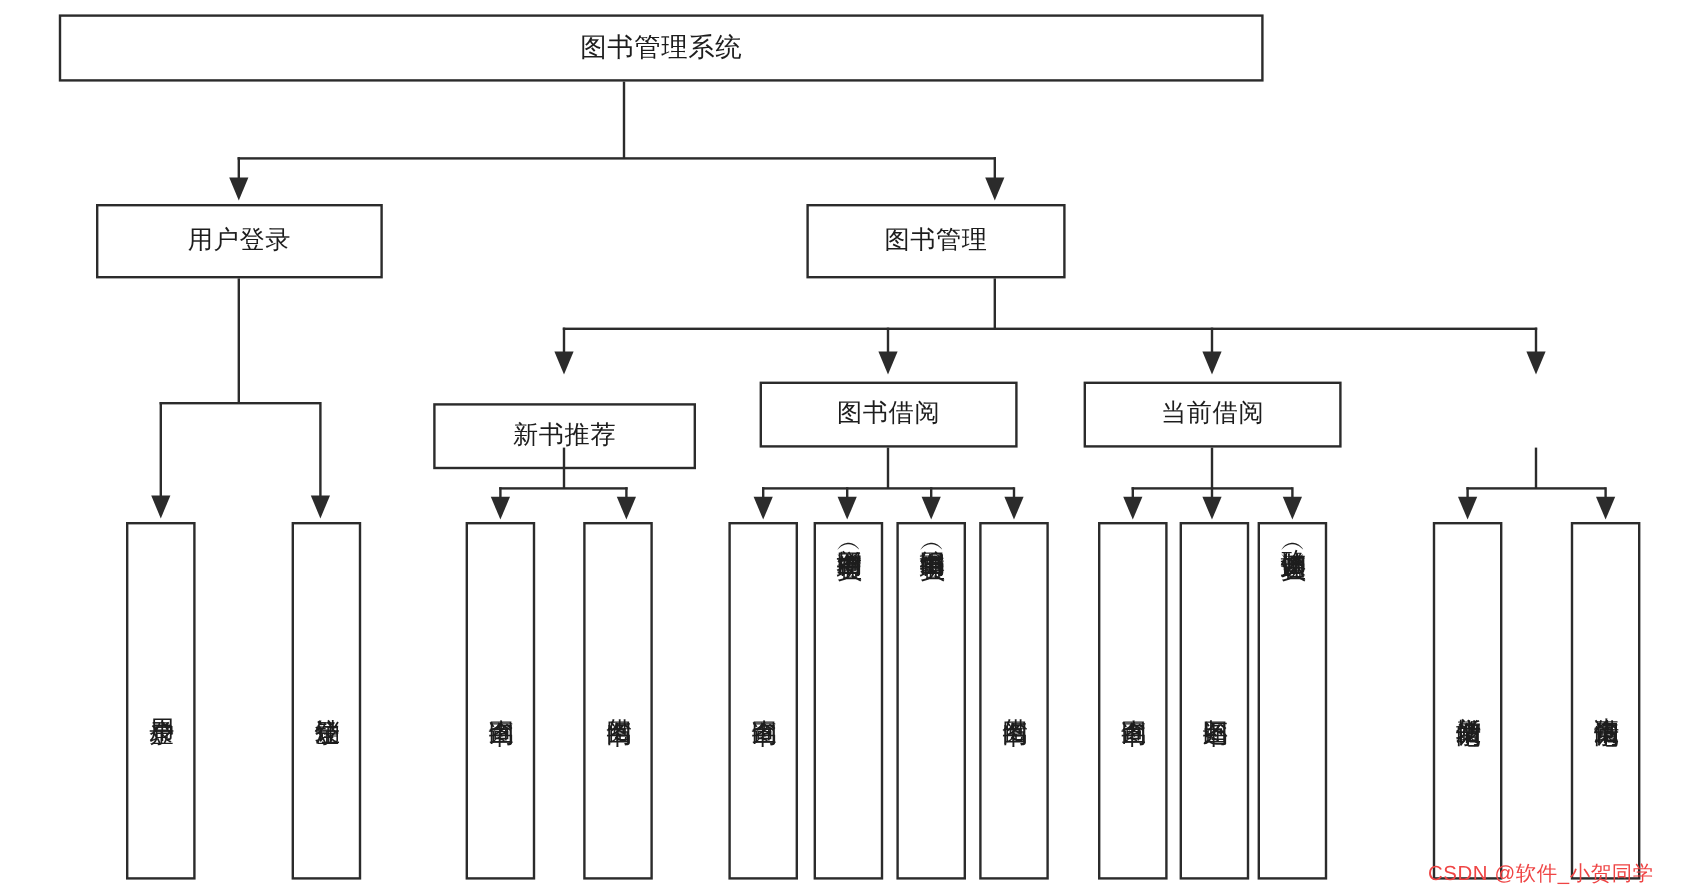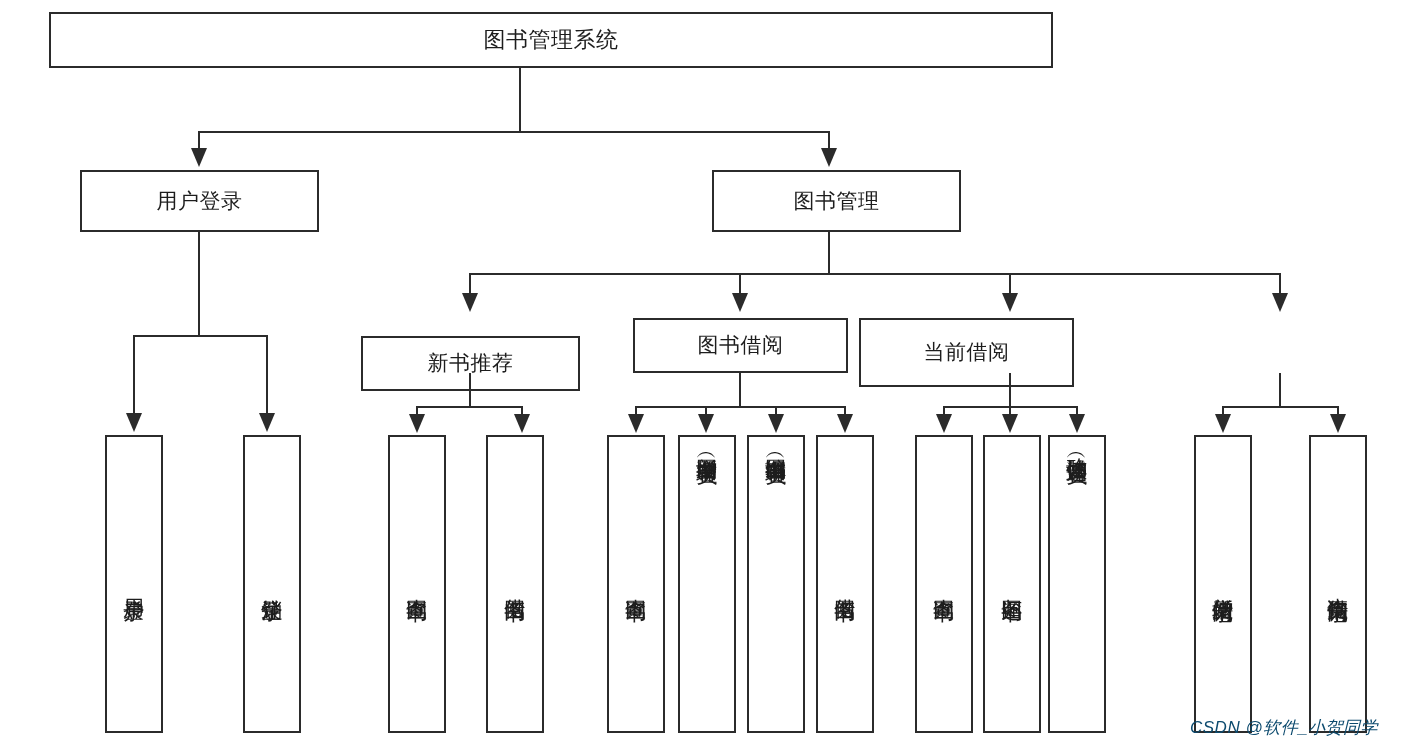--- a/index.html
+++ b/index.html
@@ -67,24 +67,23 @@
     position: absolute;
     width: 0;
     height: 0;
     border-left: 8px solid transparent;
     border-right: 8px solid transparent;
     border-top: 19px solid #2b2b2b;
   }
   .watermark {
     position: absolute;
     font-size: 17px;
-    color: #0c4a6e;
+    color: #ef4444;
     white-space: nowrap;
     letter-spacing: 0.5px;
-    font-style: italic;
   }
 </style>
 </head>
 <body>
 
 <div id="canvas">
 
   <div class="node root" style="left:18px; top:12px; width:1004px; height:56px;margin-left:31px;">
     <span class="label">图书管理系统</span>
   </div>
@@ -92,21 +91,21 @@
   <div class="conn v" style="left:519px; top:68px; width:2px; height:64px;"></div>
   <div class="conn h" style="left:198px; top:131px; width:632px; height:2px;"></div>
   <div class="conn v" style="left:198px; top:131px; width:2px; height:20px;"></div>
   <div class="arrow" style="left:191px; top:148px;"></div>
   <div class="conn v" style="left:828px; top:131px; width:2px; height:20px;"></div>
   <div class="arrow" style="left:821px; top:148px;"></div>
 
   <div class="node" style="left:80px; top:170px; width:239px; height:62px;">
     <span class="label">用户登录</span>
   </div>
-  <div class="node" style="left:712px; top:170px; width:249px; height:62px;align-items:center;">
+  <div class="node" style="left:672px; top:170px; width:216px; height:62px;align-items:center;">
     <span class="label">图书管理</span>
   </div>
 
   <div class="conn v" style="left:198px; top:232px; width:2px; height:104px;"></div>
   <div class="conn h" style="left:133px; top:335px; width:134px; height:2px;"></div>
   <div class="conn v" style="left:133px; top:335px; width:2px; height:80px;"></div>
   <div class="arrow" style="left:126px; top:413px;"></div>
   <div class="conn v" style="left:266px; top:335px; width:2px; height:80px;"></div>
   <div class="arrow" style="left:259px; top:413px;"></div>
 
@@ -120,21 +119,21 @@
   <div class="arrow" style="left:1002px; top:293px;"></div>
   <div class="conn v" style="left:1279px; top:273px; width:2px; height:22px;"></div>
   <div class="arrow" style="left:1272px; top:293px;"></div>
 
   <div class="node" style="left:361px; top:336px; width:219px; height:55px;">
     <span class="label">新书推荐</span>
   </div>
   <div class="node" style="left:633px; top:318px; width:215px; height:55px;">
     <span class="label">图书借阅</span>
   </div>
-  <div class="node" style="left:859px; top:318px; width:215px; height:69px;">
+  <div class="node" style="left:903px; top:318px; width:215px; height:55px;">
     <span class="label">当前借阅</span>
   </div>
 
   <div class="conn v" style="left:469px; top:373px; width:2px; height:34px;"></div>
   <div class="conn h" style="left:416px; top:406px; width:107px; height:2px;"></div>
   <div class="conn v" style="left:416px; top:406px; width:2px; height:13px;"></div>
   <div class="arrow" style="left:409px; top:414px;"></div>
   <div class="conn v" style="left:521px; top:406px; width:2px; height:13px;"></div>
   <div class="arrow" style="left:514px; top:414px;"></div>
 

